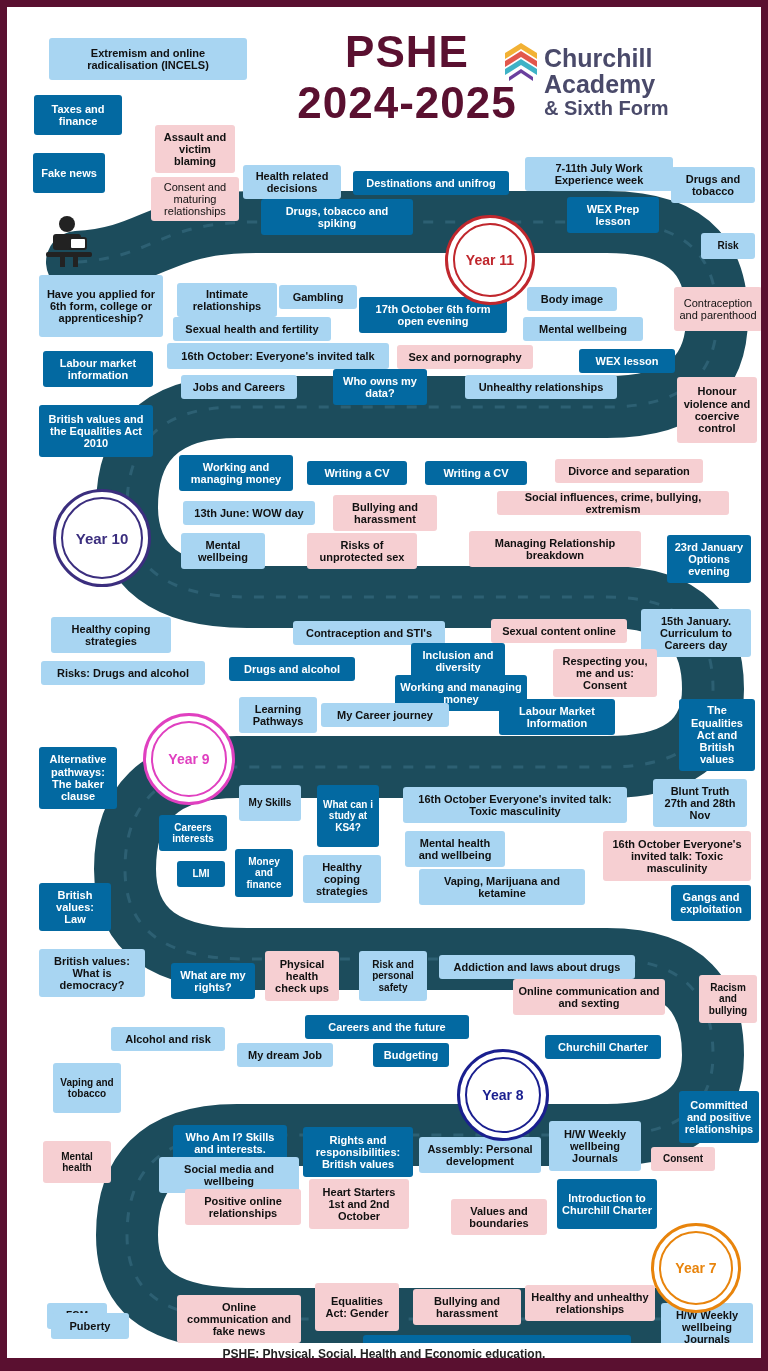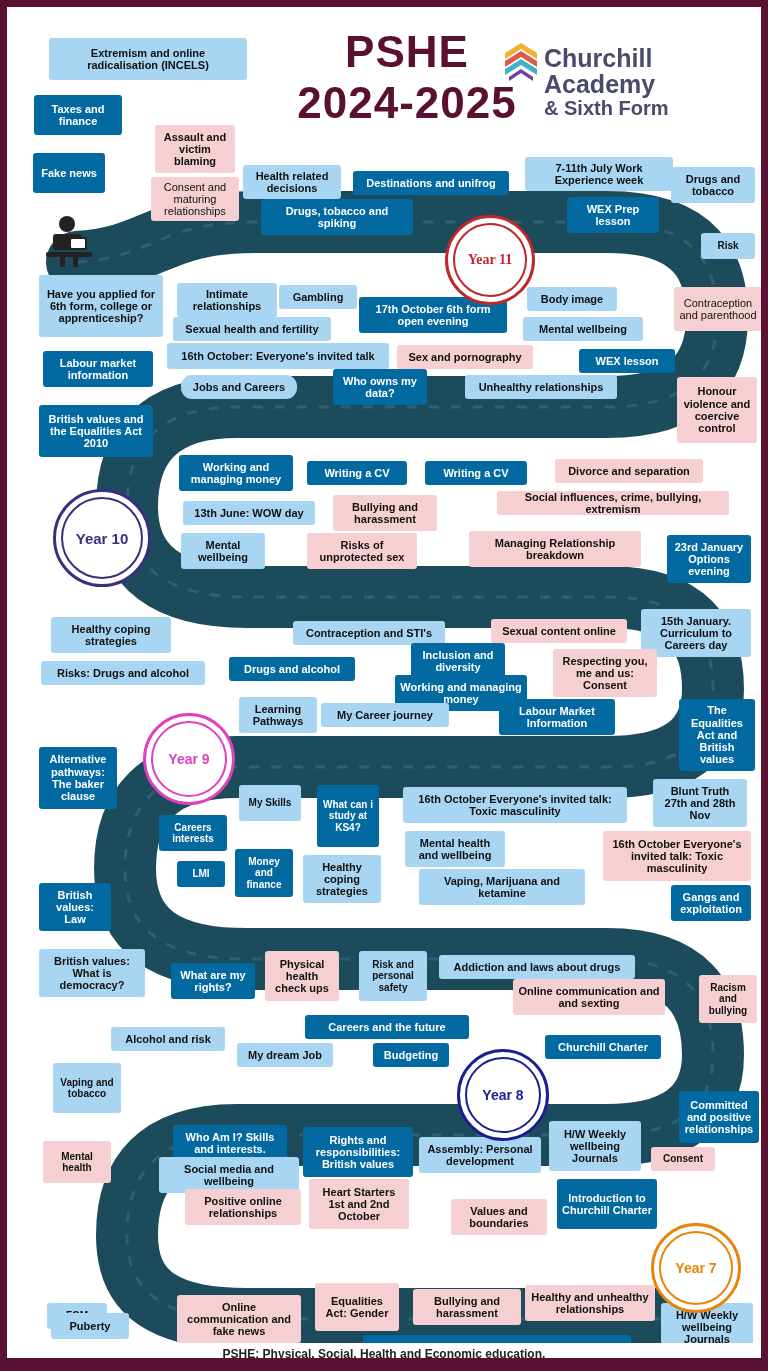--- a/index.html
+++ b/index.html
@@ -163,21 +163,21 @@
       <div class="node blue bold" style="left: 170px; top: 276px; width: 100px; height: 34px;">Intimate relationships</div>
       <div class="node blue bold" style="left: 272px; top: 278px; width: 78px; height: 24px;">Gambling</div>
       <div class="node blue bold" style="left: 166px; top: 310px; width: 158px; height: 24px;">Sexual health and fertility</div>
       <div class="node green" style="left: 352px; top: 290px; width: 148px; height: 36px;">17th October 6th form open evening</div>
       <div class="node blue bold" style="left: 520px; top: 280px; width: 90px; height: 24px;">Body image</div>
       <div class="node blue bold" style="left: 516px; top: 310px; width: 120px; height: 24px;">Mental wellbeing</div>
       <div class="node green" style="left: 36px; top: 344px; width: 110px; height: 36px;">Labour market information</div>
       <div class="node blue bold" style="left: 160px; top: 336px; width: 222px; height: 26px;">16th October: Everyone's invited talk</div>
       <div class="node pink bold" style="left: 390px; top: 338px; width: 136px; height: 24px;">Sex and pornography</div>
       <div class="node green" style="left: 572px; top: 342px; width: 96px; height: 24px;">WEX lesson</div>
-      <div class="node blue bold" style="left: 174px; top: 368px; width: 116px; height: 24px; border-radius: 11px;">Jobs and Careers</div>
+      <div class="node blue bold" style="left: 174px; top: 368px; width: 116px; height: 24px;">Jobs and Careers</div>
       <div class="node green" style="left: 326px; top: 362px; width: 94px; height: 36px;">Who owns my data?</div>
       <div class="node blue bold" style="left: 458px; top: 368px; width: 152px; height: 24px;">Unhealthy relationships</div>
       <div class="node pink bold" style="left: 670px; top: 370px; width: 80px; height: 66px;">Honour violence and coercive control</div>
       <div class="node green" style="left: 32px; top: 398px; width: 114px; height: 52px;">British values and the Equalities Act 2010</div>
       <div class="node green" style="left: 172px; top: 448px; width: 114px; height: 36px;">Working and managing money</div>
       <div class="node green" style="left: 300px; top: 454px; width: 100px; height: 24px;">Writing a CV</div>
       <div class="node green" style="left: 418px; top: 454px; width: 102px; height: 24px;">Writing a CV</div>
       <div class="node pink bold" style="left: 548px; top: 452px; width: 148px; height: 24px;">Divorce and separation</div>
       <div class="node blue bold" style="left: 176px; top: 494px; width: 132px; height: 24px;">13th June: WOW day</div>
       <div class="node pink bold" style="left: 326px; top: 488px; width: 104px; height: 36px;">Bullying and harassment</div>
@@ -241,21 +241,21 @@
       <div class="node blue bold" style="left: 40px; top: 1296px; width: 60px; height: 26px; font-size: 10px;">FGM</div>
       <div class="node pink bold" style="left: 308px; top: 1276px; width: 84px; height: 48px;">Equalities Act: Gender</div>
       <div class="node pink bold" style="left: 406px; top: 1282px; width: 108px; height: 36px;">Bullying and harassment</div>
       <div class="node pink bold" style="left: 518px; top: 1278px; width: 130px; height: 36px;">Healthy and unhealthy relationships</div>
       <div class="node blue bold" style="left: 654px; top: 1296px; width: 92px; height: 48px;">H/W Weekly wellbeing Journals</div>
       <div class="node pink bold" style="left: 170px; top: 1288px; width: 124px; height: 48px;">Online communication and fake news</div>
       <div class="node blue bold" style="left: 44px; top: 1306px; width: 78px; height: 26px;">Puberty</div>
       <div class="node green" style="left: 356px; top: 1328px; width: 268px; height: 24px;">Assembly: Wellbeing and trusted adults</div>
     </div>
   <div id="badges">
-      <div class="yearbadge" style="left: 438px; top: 208px; width: 84px; height: 84px; border: 3px solid rgb(192, 39, 45); color: rgb(192, 39, 45); font-size: 14px; font-family: Liberation Serif, serif;">
+      <div class="yearbadge" style="left: 438px; top: 208px; width: 84px; height: 84px; border: 3px solid rgb(192, 39, 45); color: rgb(192, 39, 45); font-size: 14px;">
         <div class="inner" style="border-width: 2px; border-color: rgb(192, 39, 45);"></div>
         <span>Year 11</span>
       </div>
       <div class="yearbadge" style="left: 46px; top: 482px; width: 92px; height: 92px; border: 3px solid rgb(59, 46, 126); color: rgb(59, 46, 126); font-size: 15px;">
         <div class="inner" style="border-width: 2px; border-color: rgb(59, 46, 126);"></div>
         <span>Year 10</span>
       </div>
       <div class="yearbadge" style="left: 136px; top: 706px; width: 86px; height: 86px; border: 3px solid rgb(224, 64, 192); color: rgb(224, 64, 192); font-size: 14px;">
         <div class="inner" style="border-width: 2px; border-color: rgb(224, 64, 192);"></div>
         <span>Year 9</span>

